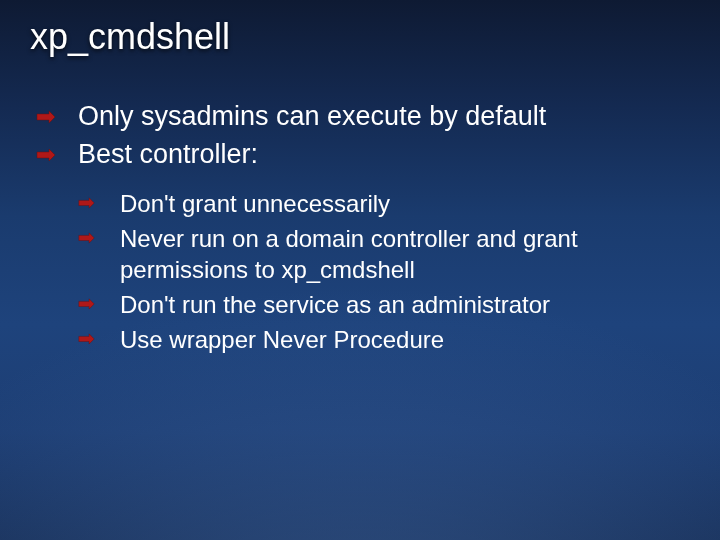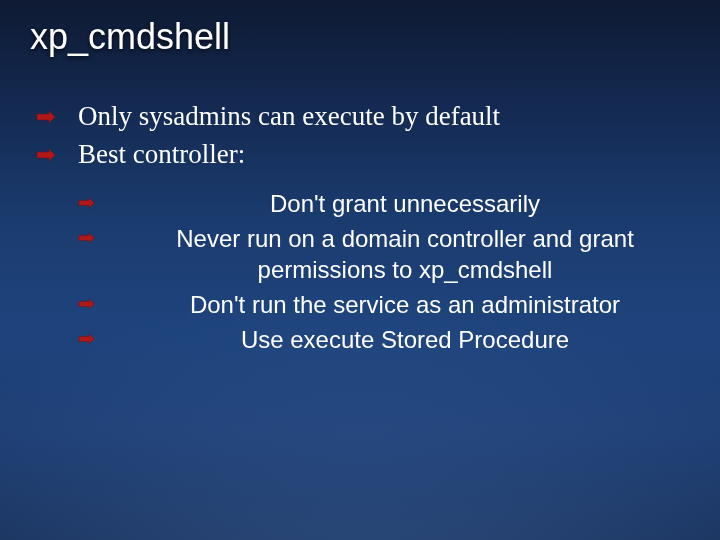--- a/index.html
+++ b/index.html
@@ -26,31 +26,29 @@
     left:36px;top:100px;right:30px;
   }
   ul.main{list-style:none;margin:0;padding:0}
   ul.main>li{
     position:relative;
     padding-left:42px;
     font-size:27px;
     line-height:1.25;
     margin-bottom:4px;
     color:#fff;
-    font-family:Liberation Serif, serif;
   }
   ul.sub{list-style:none;margin:12px 0 0 0;padding:0}
   ul.sub>li{
     position:relative;
     padding-left:42px;
     font-size:24px;
     line-height:1.3;
     margin-bottom:4px;
     color:#fff;
-    text-align:center;
   }
   .bullet{
     position:absolute;
     left:0;
     width:20px;height:14px;
     display:block;
   }
   ul.main>li>.bullet{top:10px}
   ul.sub>li>.bullet{top:9px;transform:scale(0.85);transform-origin:left top}
   .bullet svg{display:block}
@@ -105,17 +103,17 @@
             </svg>
         </span>
         <span>Don't run the service as an administrator</span>
       </li>
       <li>
         <span class="bullet">
           <svg width="20" height="14" viewBox="0 0 20 14">
               <path d="M1 4 L13 4 L13 1 L19 7 L13 13 L13 10 L1 10 Z" fill="#b01818" stroke="#6e0c0c" stroke-width="0.5"></path>
             </svg>
         </span>
-        <span>Use execute Stored Procedure</span>
+        <span>Use wrapper Never Procedure</span>
       </li>
     </ul>
   </div>
 </div>
 
 </body></html>

